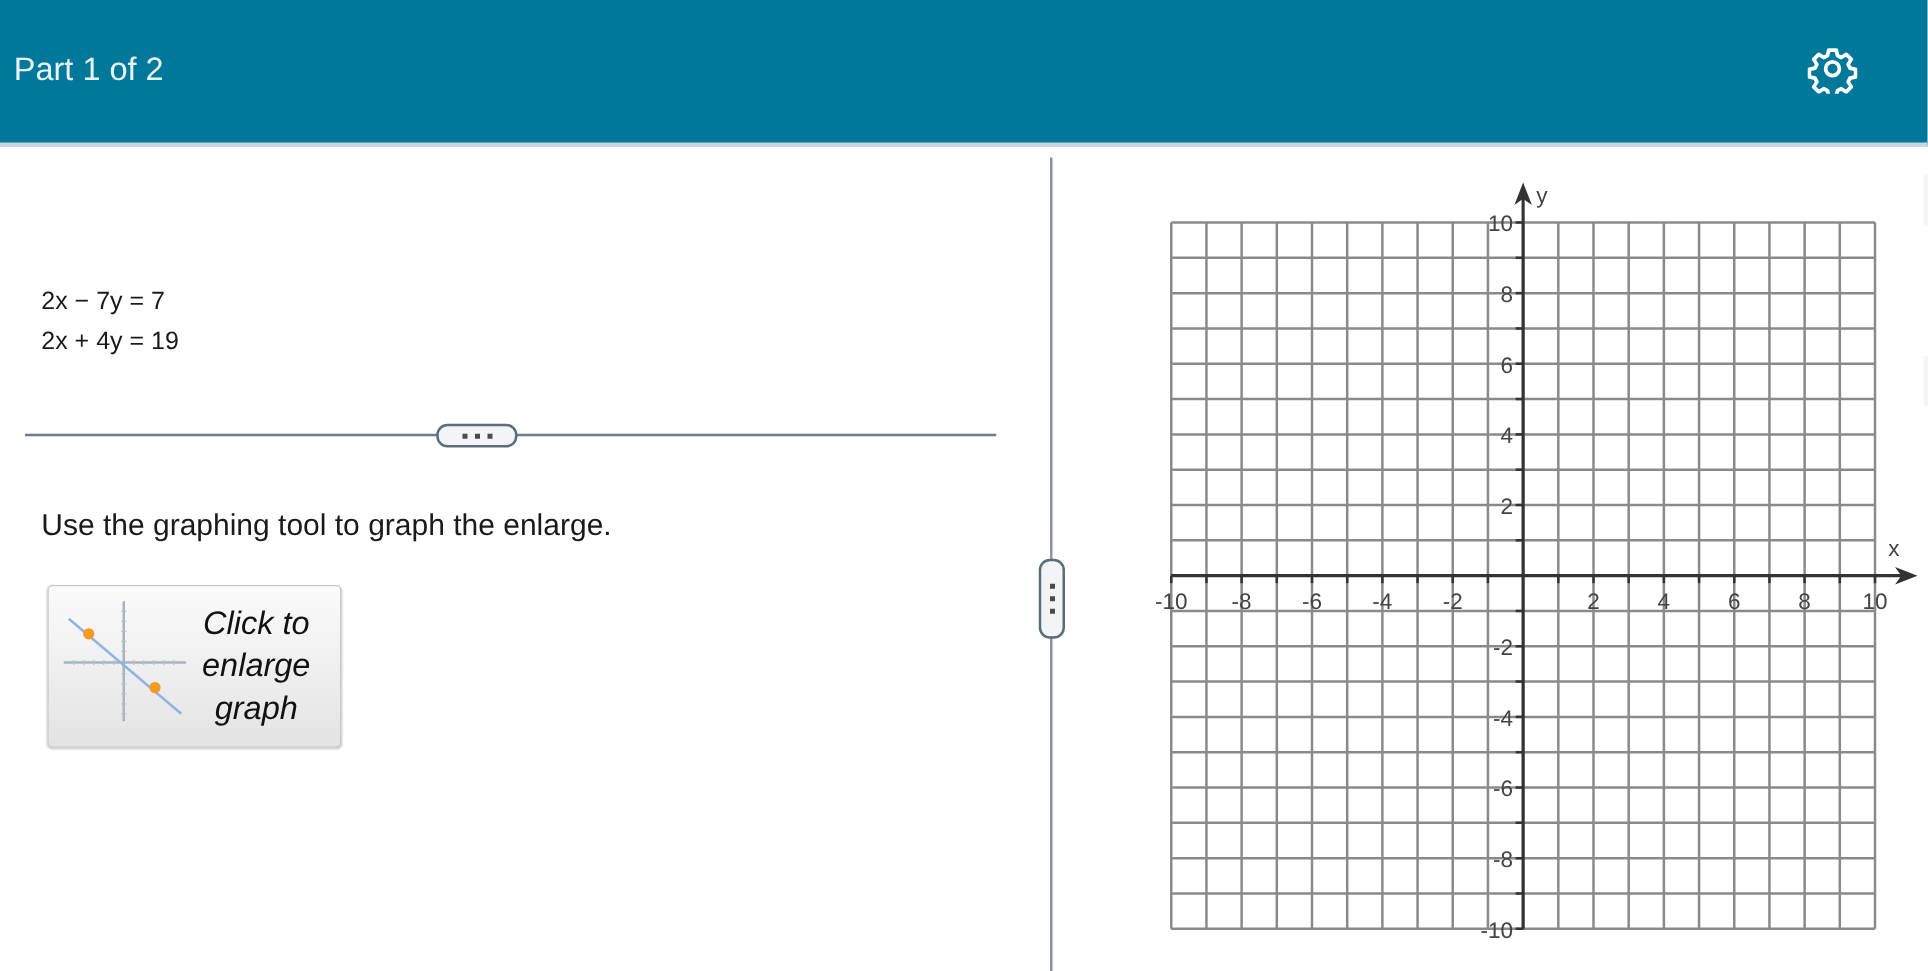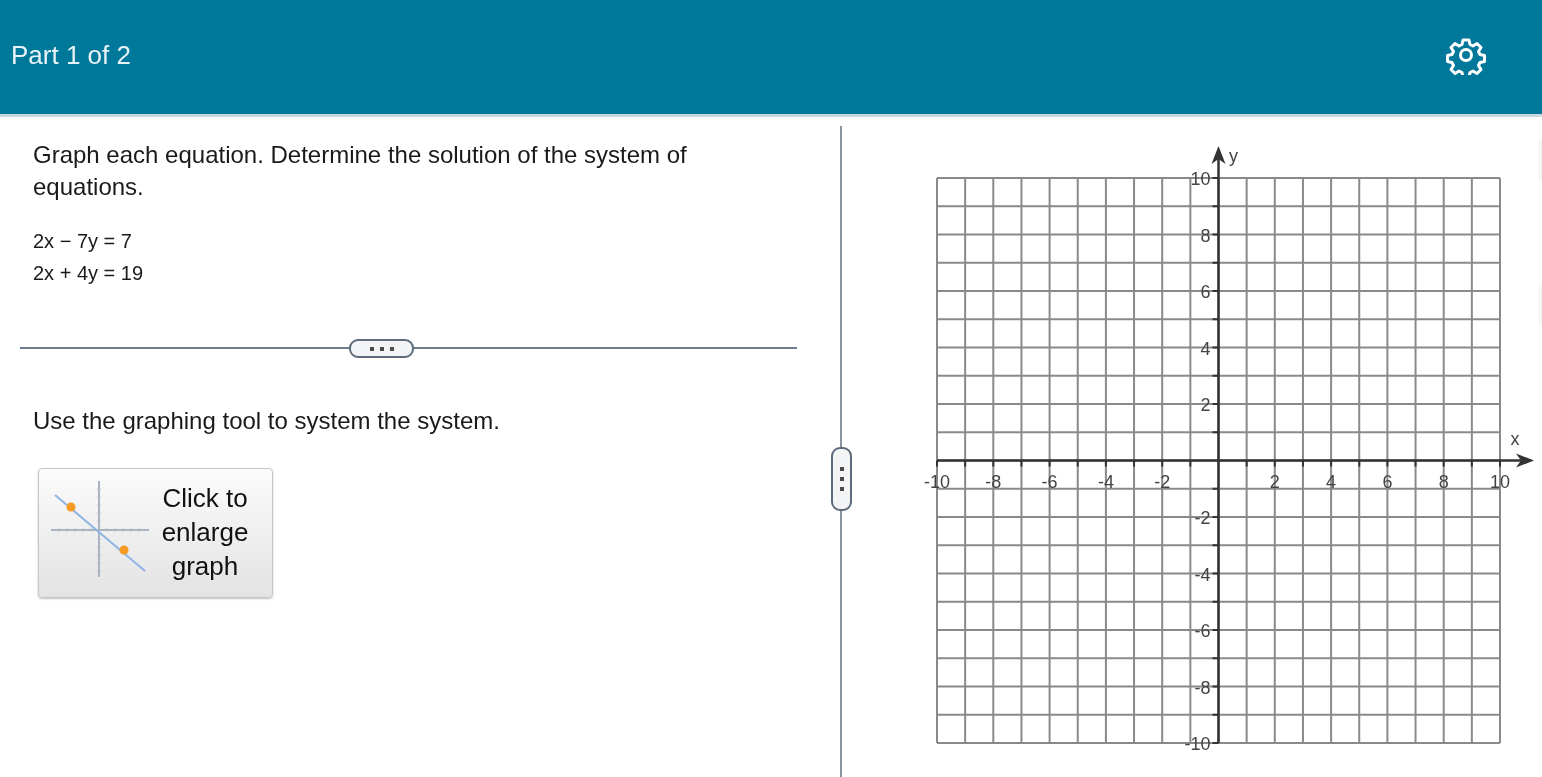--- a/index.html
+++ b/index.html
@@ -48,21 +48,21 @@
     .enlarge-btn {
       position: absolute; left: 38px; top: 351px; width: 233px; height: 128px;
       border: 1px solid #c7c7c7; border-radius: 4px;
       background: linear-gradient(#fbfbfb, #e3e3e3);
       box-shadow: 0 1px 2px rgba(0,0,0,0.25);
       cursor: pointer;
     }
     .enlarge-btn svg { position: absolute; left: 10px; top: 10px; }
     .enlarge-label {
       position: absolute; left: 112px; top: 12px; width: 108px;
-      text-align: center; font-size: 26px; line-height: 34px; color: #111;
+      text-align: center; font-size: 26px; line-height: 34px; color: #111; font-style: italic;
     }
     .vsplit {
       position: absolute; left: 840px; top: 126px; width: 2px; height: 651px;
       background: #8a93a0;
     }
     .vhandle {
       position: absolute; left: 831px; top: 447px; width: 17px; height: 60px;
       border: 2px solid #5e6b7a; border-radius: 9px; background: #f2f4f6;
       display: flex; flex-direction: column; align-items: center; justify-content: center; gap: 6px;
       cursor: pointer;
@@ -82,32 +82,31 @@
   <div class="header-title">Part 1 of 2</div>
   <div class="gear">
     <svg width="40" height="40" viewBox="0 0 40 40">
       <path d="M17 5 h6 l1 4.5 l3 1.5 l4-2.5 l4 4 l-2.5 4 l1.5 3 l4.5 1 v6 l-4.5 1 l-1.5 3 l2.5 4 l-4 4 l-4-2.5 l-3 1.5 l-1 4.5 h-6 l-1-4.5 l-3-1.5 l-4 2.5 l-4-4 l2.5-4 l-1.5-3 l-4.5-1 v-6 l4.5-1 l1.5-3 l-2.5-4 l4-4 l4 2.5 l3-1.5 z" fill="none" stroke="#ffffff" stroke-width="3" stroke-linejoin="round"></path>
       <circle cx="20" cy="20" r="5.5" fill="none" stroke="#ffffff" stroke-width="3"></circle>
     </svg>
   </div>
 </div>
 
 <div class="left-pane">
-  <div class="prompt">Graph each equation. Determine the solution of the system of equations.</div>
   <div class="eq eq1">2x − 7y = 7</div>
   <div class="eq eq2">2x + 4y = 19</div>
 
   <div class="divider"></div>
   <div class="more-btn">
     <span class="dot"></span>
     <span class="dot"></span>
     <span class="dot"></span>
   </div>
 
-  <div class="instr">Use the graphing tool to system the system.</div>
+  <div class="instr">Use the graphing tool to graph the enlarge.</div>
 
   <div class="enlarge-btn">
     <svg width="100" height="108" viewBox="0 0 100 108">
       <line x1="2" y1="51" x2="100" y2="51" stroke="#a9b3c2" stroke-width="2"></line>
       <line x1="50" y1="2" x2="50" y2="98" stroke="#a9b3c2" stroke-width="2"></line>
       <g stroke="#b8c0cc" stroke-width="1">
         <line x1="10" y1="49" x2="10" y2="53"></line>
           <line x1="18" y1="49" x2="18" y2="53"></line>
         <line x1="26" y1="49" x2="26" y2="53"></line>
           <line x1="34" y1="49" x2="34" y2="53"></line>

